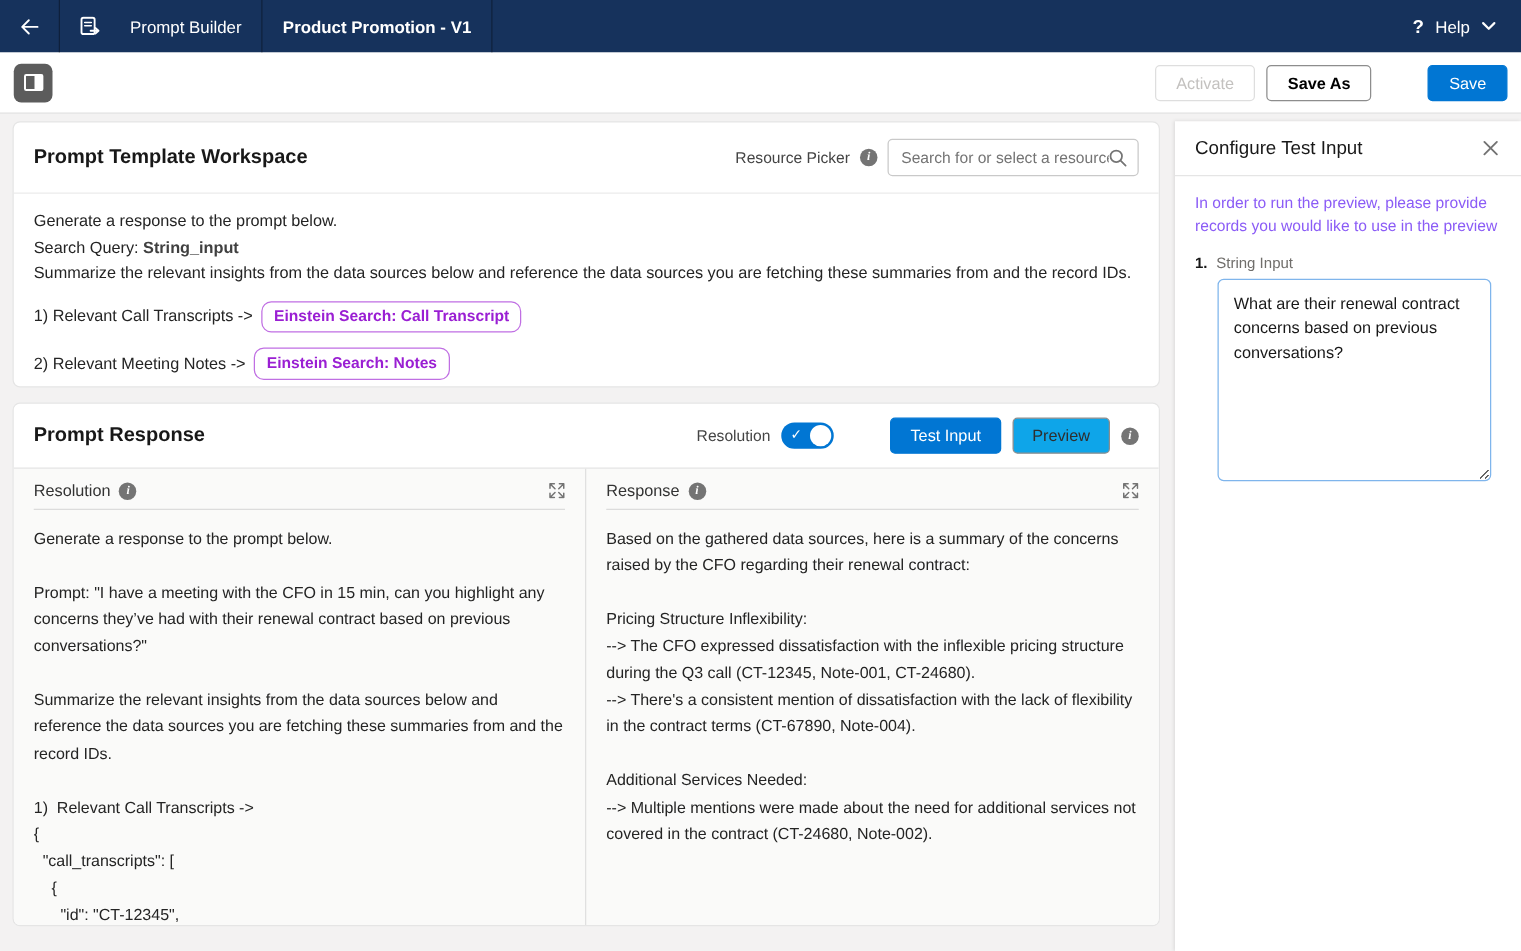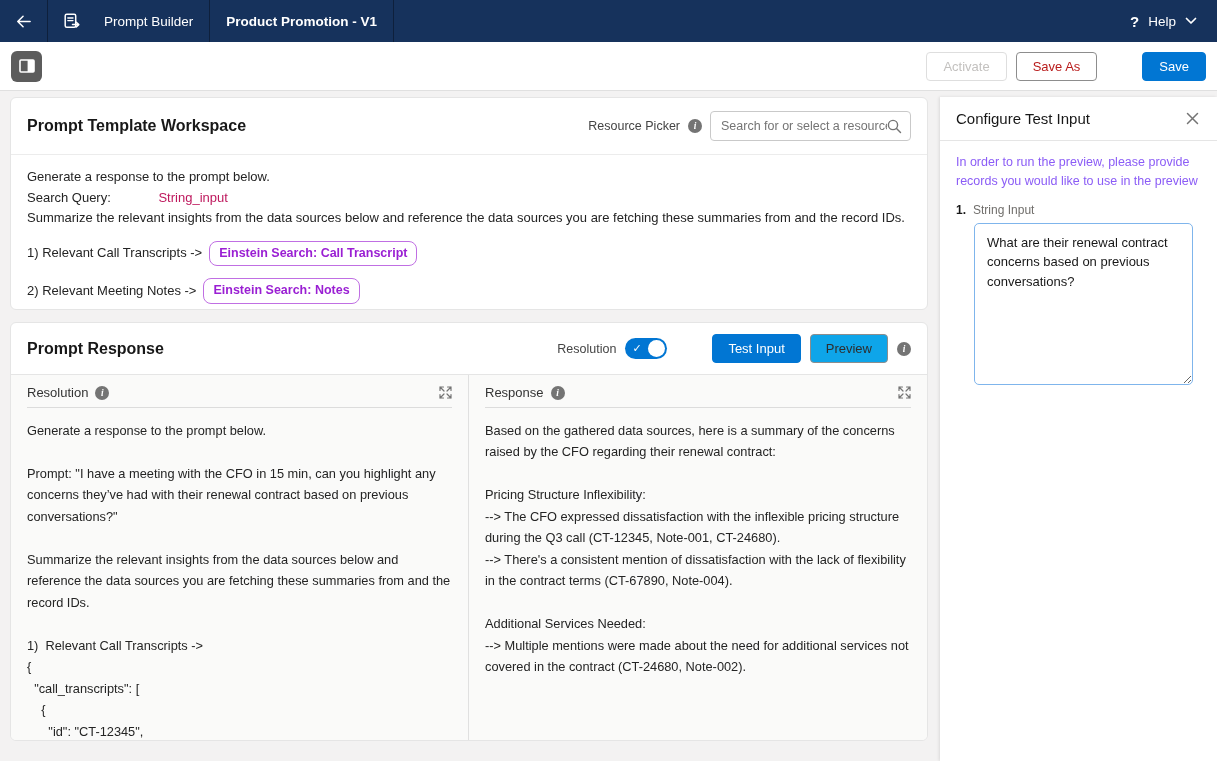--- a/index.html
+++ b/index.html
@@ -15,40 +15,40 @@
   .topbar .spacer { flex:1; }
   .help-seg { display:flex; align-items:center; gap:9px; padding:0 20px; font-size:13.5px; cursor:pointer; }
   .qmark { font-weight:700; font-size:15px; }
 
   
   .toolbar { height:49px; background:#fff; border-bottom:1px solid #e0e0e0; display:flex; align-items:center; padding:0 11px; }
   .panel-toggle { width:31px; height:31px; background:#5c5c5c; border:none; border-radius:6px; display:flex; align-items:center; justify-content:center; cursor:pointer; }
   .toolbar .right { margin-left:auto; display:flex; gap:9px; }
   .btn { font-family:inherit; font-size:13px; padding:6px 16px; border-radius:4px; cursor:pointer; background:#fff; border:1px solid #c9c9c9; }
   .btn.disabled { color:#c3c1bf; border-color:#dedede; cursor:default;margin-left:41px; }
-  .btn.neutral { color:#b91c1c; border-color:#8d8d8d; font-weight:400; }
+  .btn.neutral { color:#000000; border-color:#8d8d8d; font-weight:700; }
   .btn.brand { background:#0176d3; border:1px solid #0176d3; color:#fff;margin-left:36px; }
 
   
   .main { display:flex; height:670px; padding:6px 0 0 10px; }
   .leftcol { width:918px; display:flex; flex-direction:column; }
   .card { background:#fff; border:1px solid #e5e5e5; border-radius:6px; overflow:hidden; }
 
   
   .ws-card { height:213px; }
   .ws-head { display:flex; align-items:center; padding:13px 16px; border-bottom:1px solid #ececec; }
   .card-title { font-size:16px; font-weight:700; color:#181818; }
   .ws-head .right { margin-left:auto; display:flex; align-items:center; gap:8px; }
   .small-label { font-size:12.5px; color:#444; }
   .info-icon { width:14px; height:14px; border-radius:50%; background:#747474; color:#fff; font-size:9.5px; font-family:"Liberation Serif", serif; font-style:italic; font-weight:700; display:inline-flex; align-items:center; justify-content:center; flex:0 0 auto; cursor:pointer; }
   .search-box { display:flex; align-items:center; width:201px; height:30px; border:1px solid #c9c9c9; border-radius:4px; padding:0 8px 0 10px; background:#fff; }
   .search-box input { border:none; outline:none; flex:1; font-family:inherit; font-size:12.5px; color:#181818; min-width:0; }
   .search-box input::placeholder { color:#747474; }
   .ws-body { padding:12px 16px; font-size:13px; line-height:1.58; color:#242424; }
-  .query-line .qv { color:#be185d; font-weight:400;margin-left:44px; }
+  .query-line .qv { color:#404040; font-weight:700; }
   .ws-item { display:flex; align-items:center; gap:7px; margin-top:12px; }
   .pill { border:1px solid #c06fe3; color:#9a1fd3; font-weight:700; font-size:12.5px; padding:2px 9px; border-radius:8px; background:#fff; cursor:pointer; white-space:nowrap; }
 
   
   .pr-card { height:419px; margin-top:12px; display:flex; flex-direction:column; }
   .pr-head { display:flex; align-items:center; padding:11px 16px; }
   .pr-head .right { margin-left:auto; display:flex; align-items:center; gap:9px; }
   .toggle { width:42px; height:21px; background:#0176d3; border-radius:11px; position:relative; display:flex; align-items:center; cursor:pointer; }
   .toggle .check { color:#fff; font-size:11px; margin-left:7px; line-height:1; }
   .toggle .knob { position:absolute; right:2px; top:2px; width:17px; height:17px; background:#fff; border-radius:50%; }

